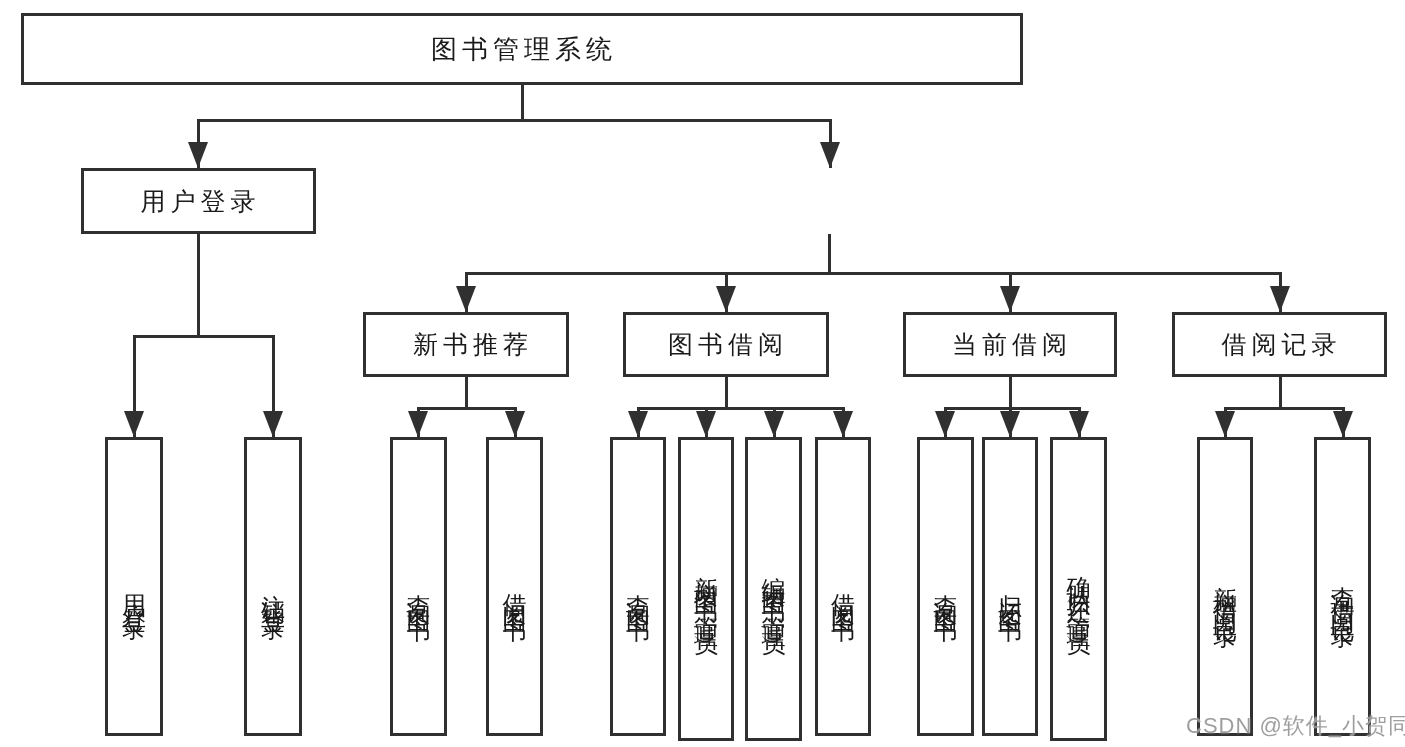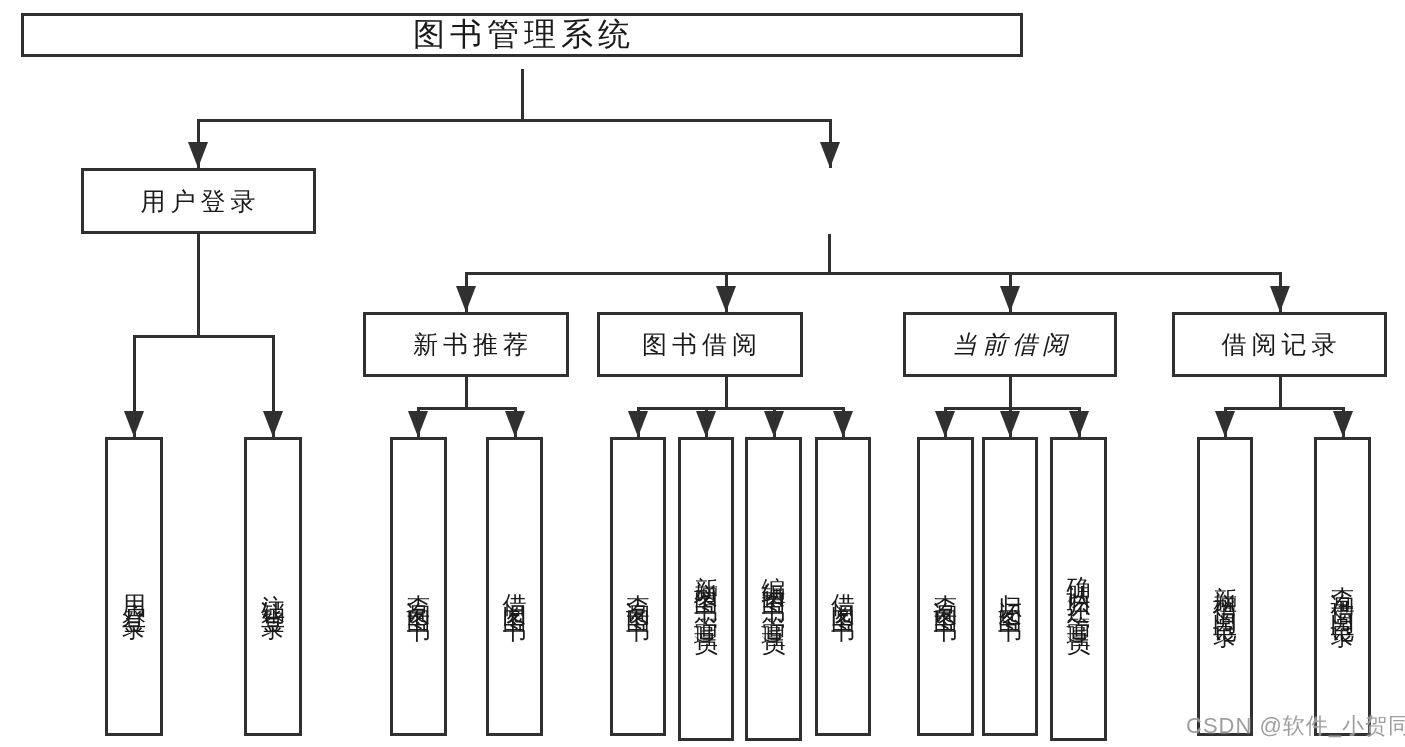--- a/index.html
+++ b/index.html
@@ -72,35 +72,35 @@
     text-shadow:0 0 2px rgba(255,255,255,0.9);
     z-index:5;
     white-space:nowrap;
   }
 </style>
 </head>
 <body>
 
 <div id="canvas">
 
-  <div class="box-h" style="left:21px;top:13px;width:1002px;height:44px;font-size:32px;">
+  <div class="box-h" style="left:21px;top:13px;width:1002px;height:72px;font-size:26px;">
     <span>图书管理系统</span>
   </div>
 
   <div class="box-h" style="left:81px;top:168px;width:235px;height:66px;">
     <span>用户登录</span>
   </div>
 
   <div class="box-h" style="left:363px;top:312px;width:206px;height:65px;padding-left:10px;">
     <span>新书推荐</span>
   </div>
-  <div class="box-h" style="left:597px;top:312px;width:206px;height:65px;">
+  <div class="box-h" style="left:623px;top:312px;width:206px;height:65px;">
     <span>图书借阅</span>
   </div>
-  <div class="box-h" style="left:903px;top:312px;width:214px;height:65px;font-style:italic;">
+  <div class="box-h" style="left:903px;top:312px;width:214px;height:65px;">
     <span>当前借阅</span>
   </div>
   <div class="box-h" style="left:1172px;top:312px;width:215px;height:65px;">
     <span>借阅记录</span>
   </div>
 
   <div class="box-v" style="left:105px;top:437px;width:58px;height:299px;">
     <span>用户登录</span>
   </div>
   <div class="box-v" style="left:244px;top:437px;width:58px;height:299px;">

